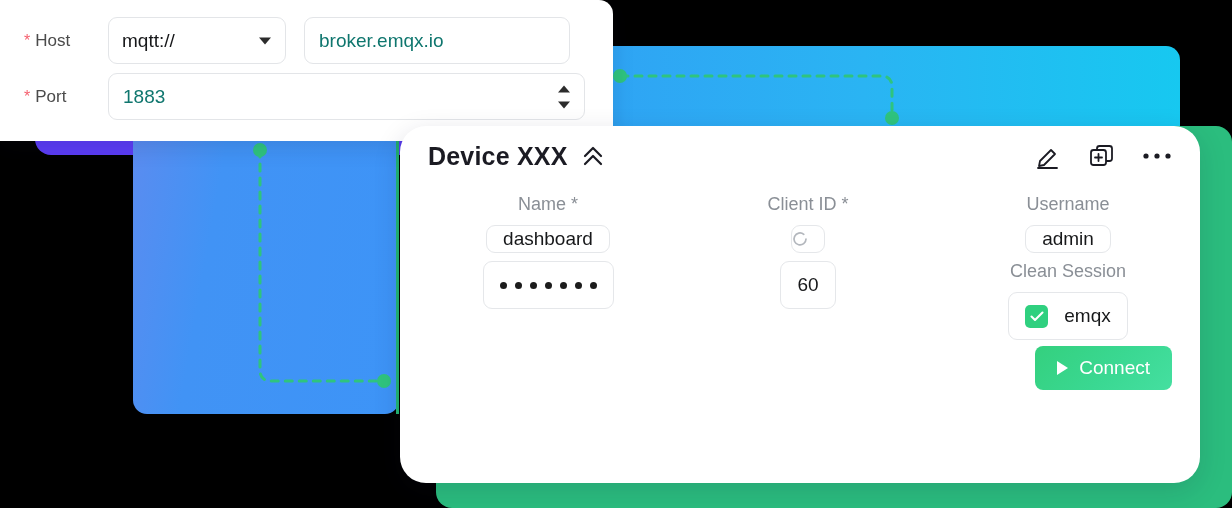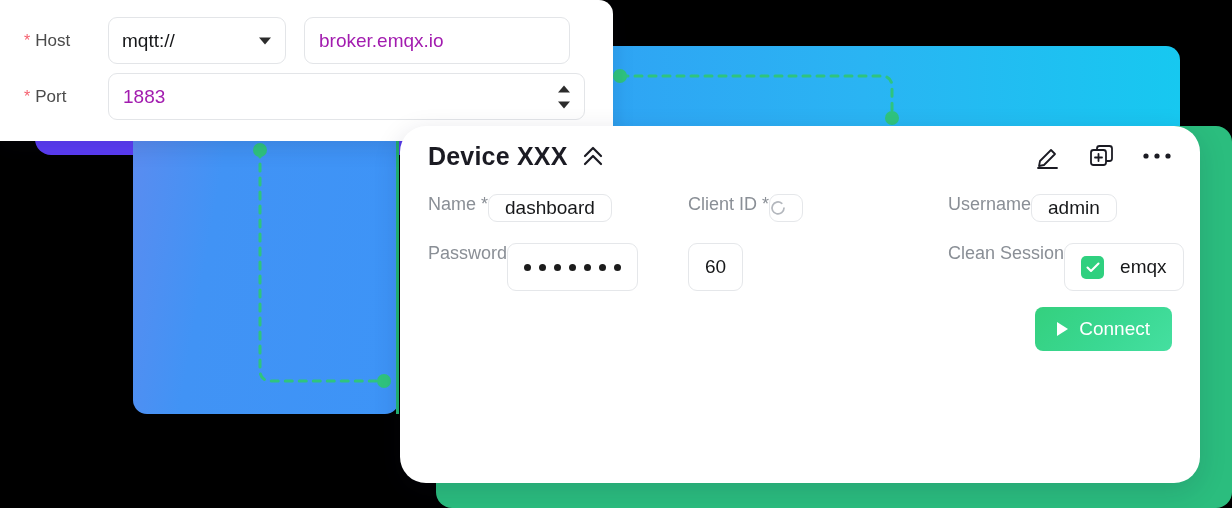--- a/index.html
+++ b/index.html
@@ -129,21 +129,21 @@
   }
 
   .txt-box {
     height: 47px;
     border: 1px solid #e3e5e8;
     border-radius: 9px;
     display: flex;
     align-items: center;
     padding: 0 14px;
     font-size: 19px;
-    color: #a21caf;
+    color: #0f766e;
     background: #fff;
   }
   .host-input { width: 266px; margin-left: 18px; }
 
   .port-input {
     width: 477px;
     margin-left: 0px;
     position: relative;
     padding-right: 51px;
   }
@@ -205,21 +205,21 @@
     column-gap: 20px;
     row-gap: 6px;
     margin-top: 12px;
   }
   .fg-label {
     font-size: 18px;
     color: #8a8f96;
     margin-bottom: 9px;
     height: 22px;
   }
-  .fg-cell { display: flex; flex-direction: row; margin-bottom: 12px; }
+  .fg-cell { display: flex; flex-direction: column; margin-bottom: 2px; align-items: center; }
   .fg-input {
     height: 28px;
     border: 1px solid #e5e7ea;
     border-radius: 9px;
     display: flex;
     align-items: center;
     padding: 0 16px;
     font-size: 19px;
     color: #17181a;
     background: #fff;
@@ -401,21 +401,20 @@
       </div>
 
       <div class="fg-cell">
         <span class="fg-label">Username</span>
         <div class="fg-input">
           <span>admin</span>
         </div>
       </div>
 
       <div class="fg-cell">
-        <span class="fg-label">Password</span>
         <div class="fg-input tall">
           <span class="pw-dots">
             <i class="pw-dot"></i>
               <i class="pw-dot"></i>
               <i class="pw-dot"></i>
               <i class="pw-dot"></i>
             <i class="pw-dot"></i>
               <i class="pw-dot"></i>
               <i class="pw-dot"></i>
           </span>

